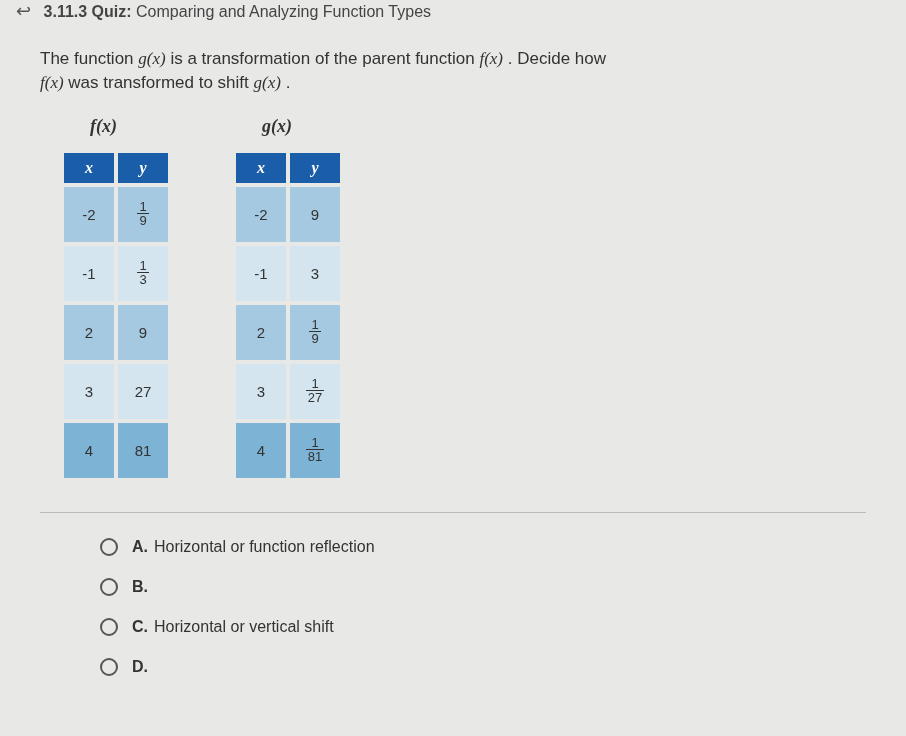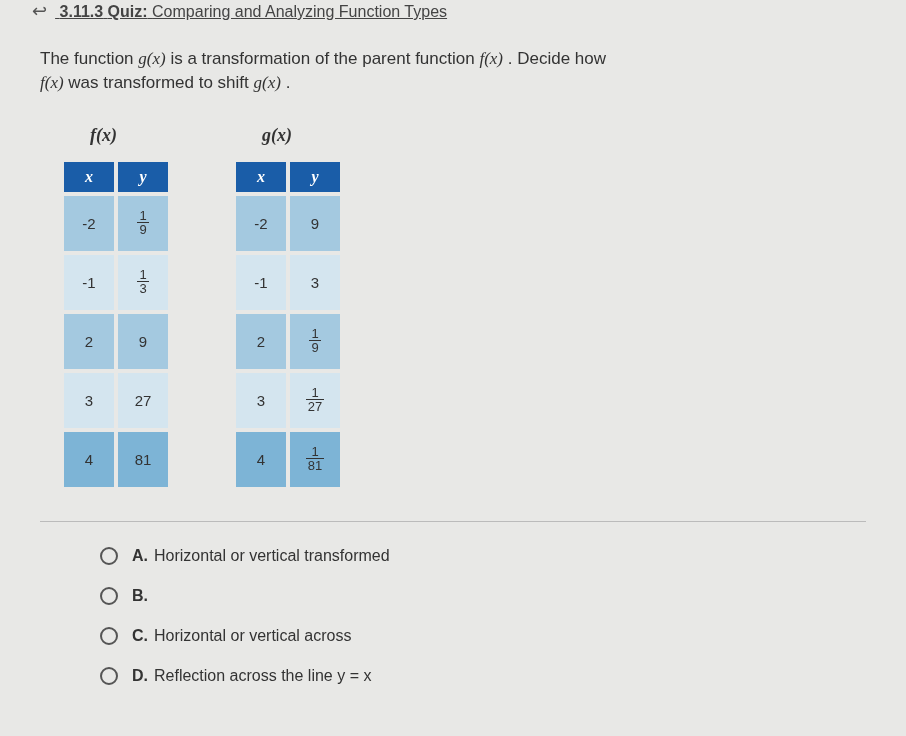--- a/index.html
+++ b/index.html
@@ -7,39 +7,38 @@
       font-family: Arial, sans-serif;
       background: #e8e8e6;
       width: 906px;
       height: 736px;
       padding: 0;
       color: #333;
       position: relative;
       overflow: hidden;
     }
     .header {
-      padding: 0 0 10px 32px;
+      padding: 0 0 10px 16px;
       font-size: 16px;
       color: #444;
-      text-decoration: underline;
     }
     .back-arrow {
       display: inline-block;
       margin-right: 8px;
       font-size: 18px;
       color: #555;
     }
     .question-body {
       padding: 15px 40px 0 40px;
     }
     .question-text {
       font-size: 17px;
       line-height: 1.4;
       color: #333;
-      margin-bottom: 30px;
+      margin-bottom: 21px;
     }
     .em { font-style: italic; font-family: 'Times New Roman', serif; }
     .tables-row {
       display: flex;
       gap: 60px;
       margin-bottom: 30px;
       padding-left: 20px;
     }
     .table-block { }
     .table-title {
@@ -197,30 +196,29 @@
         </table>
     </div>
   </div>
 
   <hr class="divider">
 
   <div class="options">
     <div class="option">
       <span class="radio"></span>
       <span class="opt-letter">A.</span>
-      <span>Horizontal or vertical transformed</span>
+      <span>Horizontal or function reflection</span>
     </div>
     <div class="option">
       <span class="radio"></span>
       <span class="opt-letter">B.</span>
     </div>
     <div class="option">
       <span class="radio"></span>
       <span class="opt-letter">C.</span>
-      <span>Horizontal or vertical across</span>
+      <span>Horizontal or vertical shift</span>
     </div>
     <div class="option">
       <span class="radio"></span>
       <span class="opt-letter">D.</span>
-      <span>Reflection across the line y = x</span>
     </div>
   </div>
 </div>
 
 </body></html>

